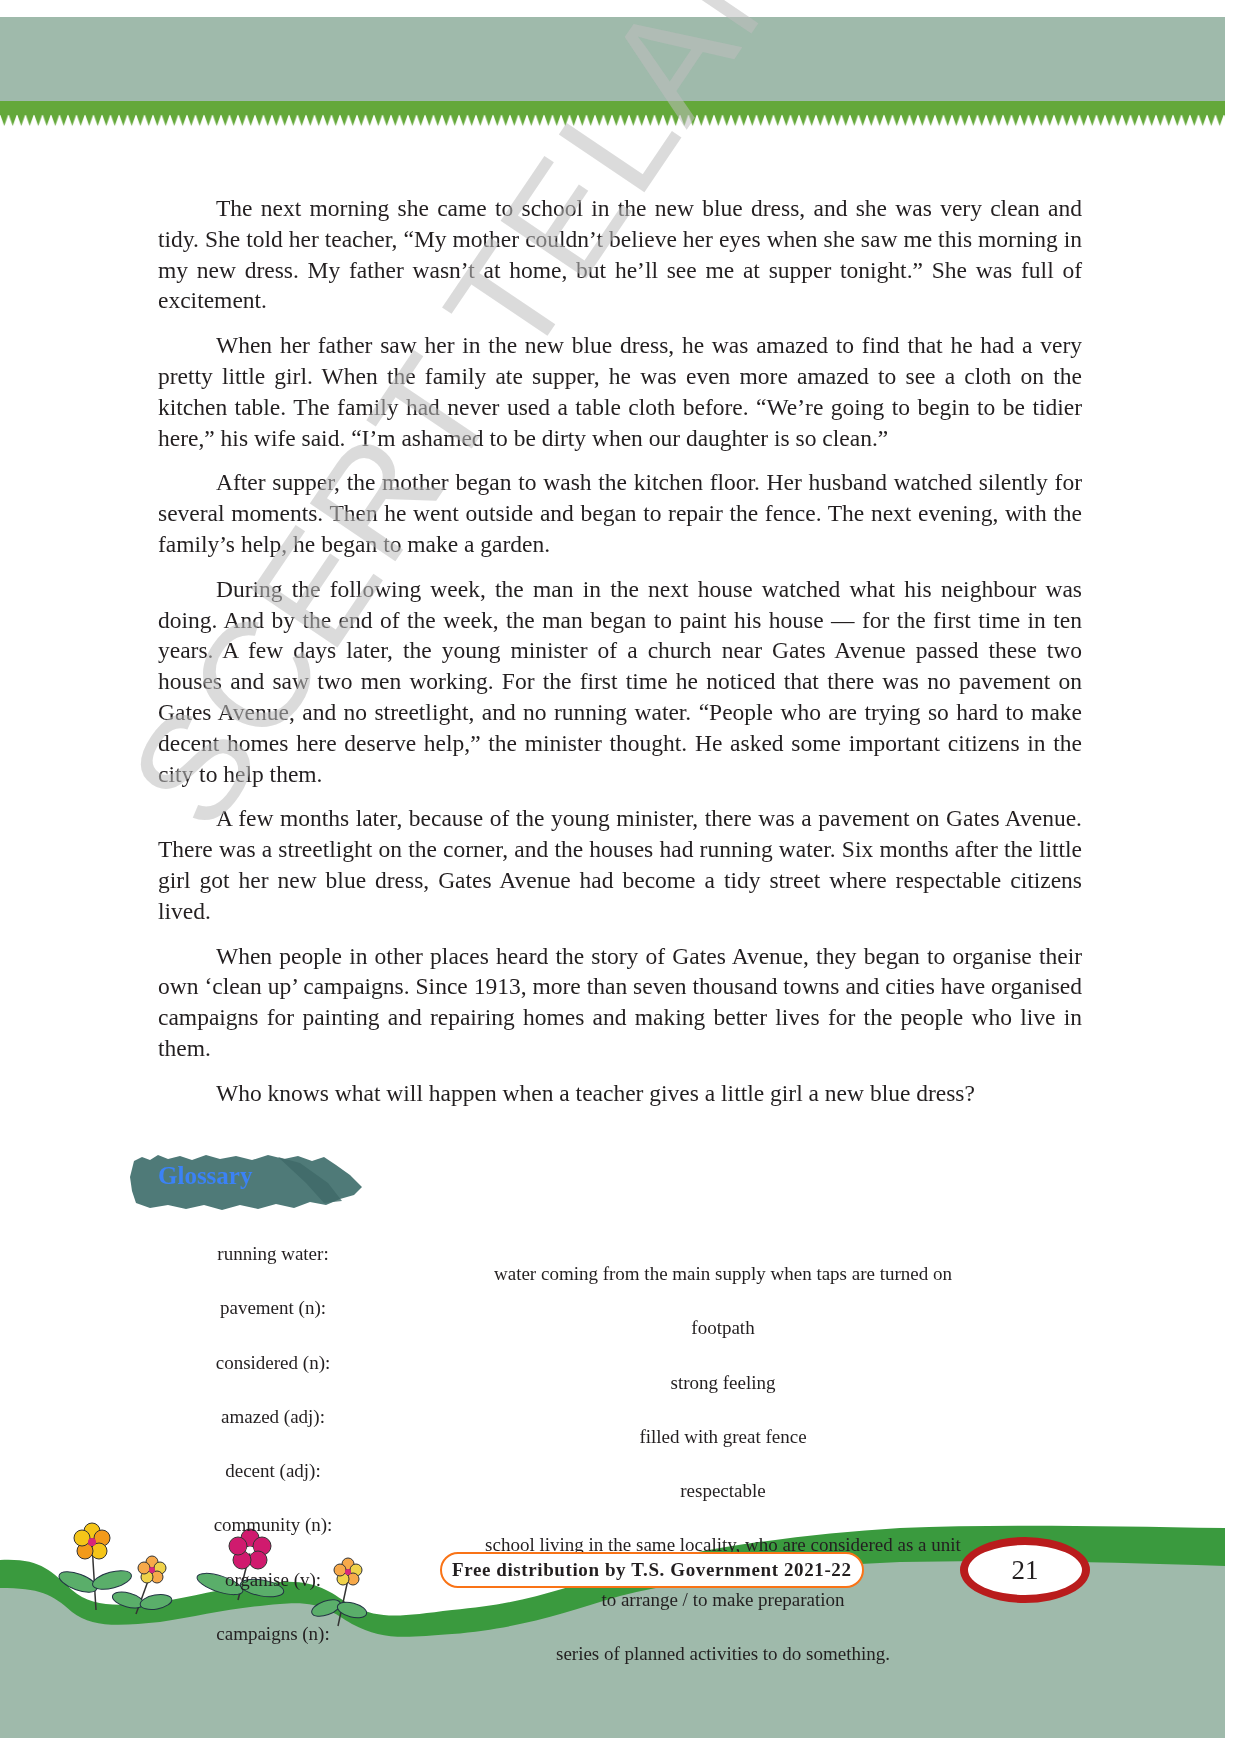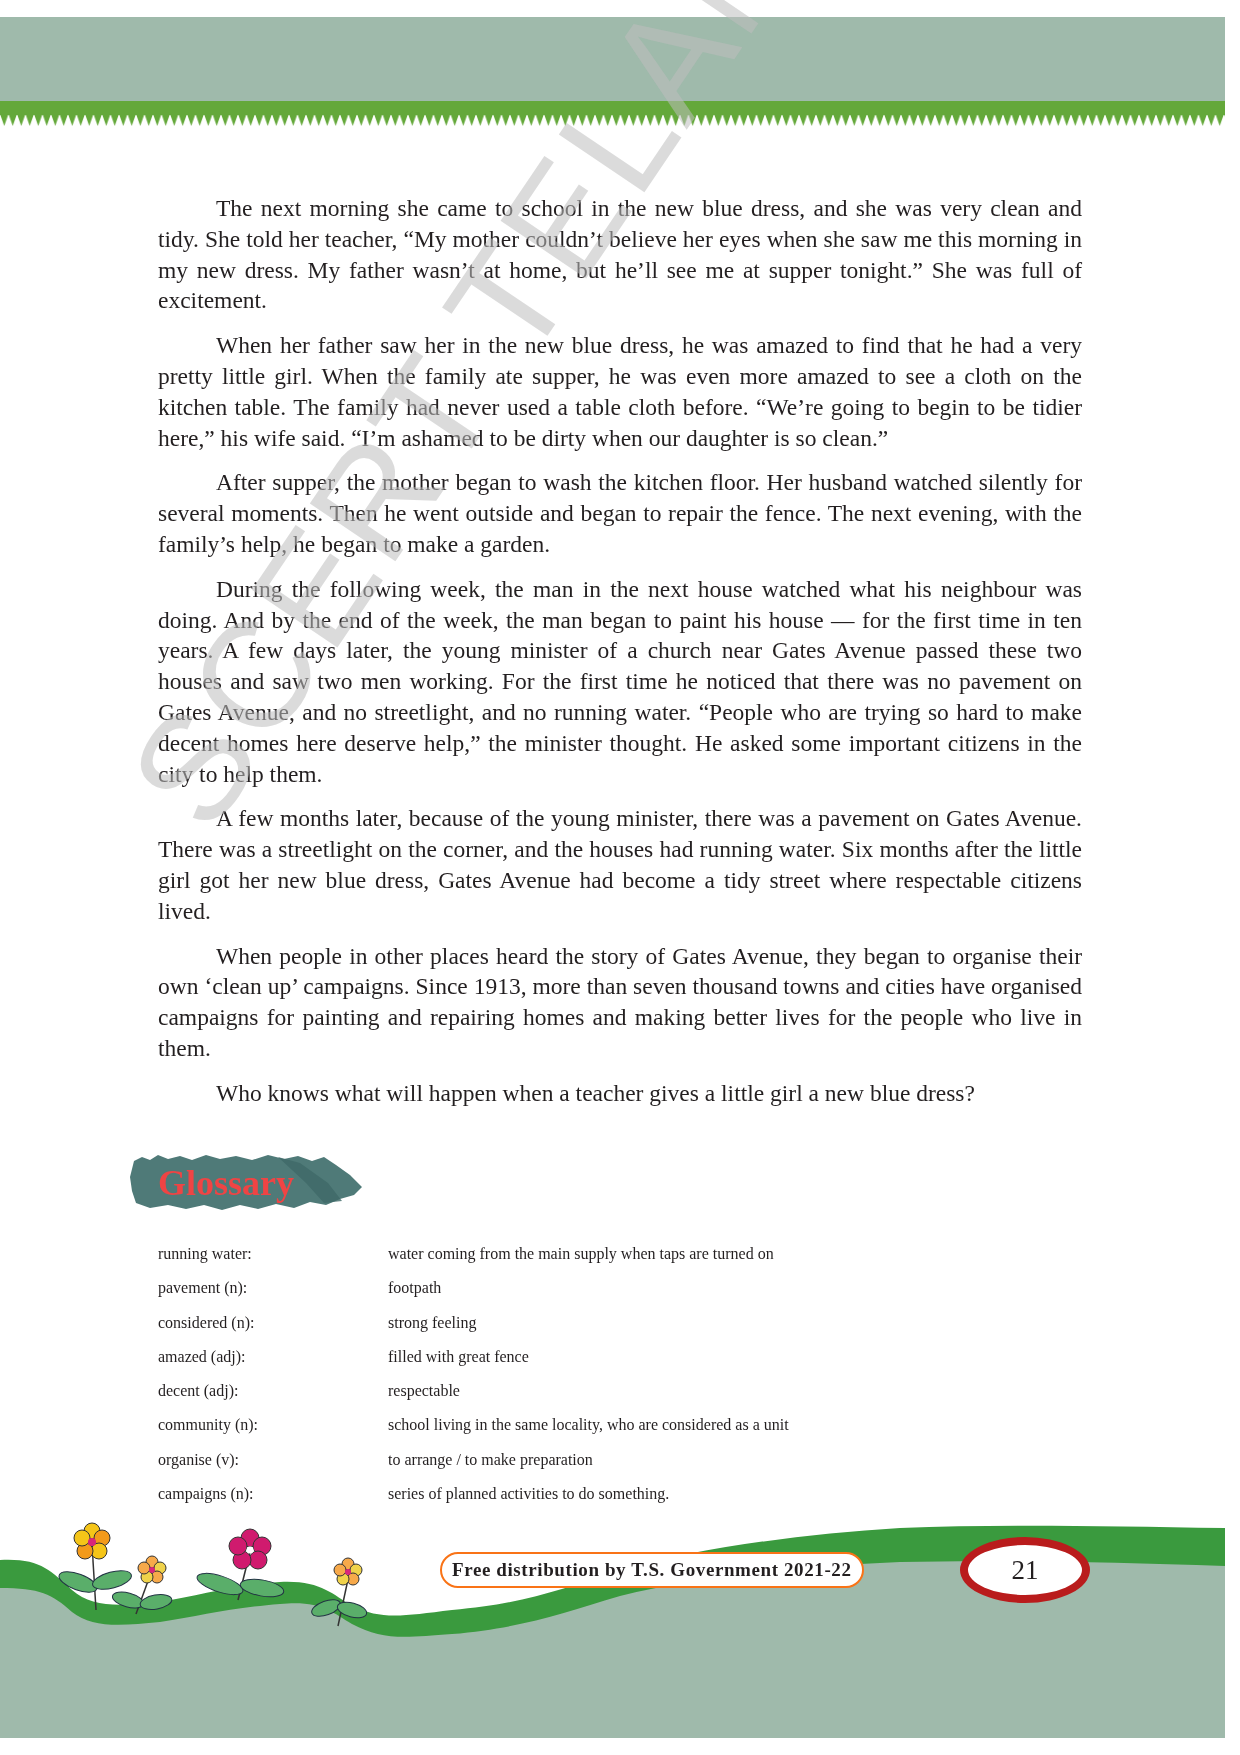--- a/index.html
+++ b/index.html
@@ -9,26 +9,26 @@
   .header-green { position:absolute; left:0; top:101px; width:1225px; height:14px; background:#64a83a; }
   .header-zigzag { position:absolute; left:0; top:114px; width:1225px; height:12px; }
   .watermark { position:absolute; left:95px; top:760px; width:1200px; transform:rotate(-56deg);
                transform-origin:left top; font-family:"Liberation Sans","DejaVu Sans",sans-serif;
                font-size:150px; letter-spacing:4px; color:rgba(190,190,190,0.55); white-space:nowrap;
                pointer-events:none; z-index:5; }
   .content { position:absolute; left:158px; top:193px; width:932px; z-index:2; }
   .para { margin:0 8px 14px 0; font-size:23.5px; line-height:30.8px; text-align:justify; text-indent:58px; }
   .para.q { margin-top:12px; }
   .glossary-banner { position:absolute; left:128px; top:1153px; width:236px; height:58px; z-index:1; }
-  .glossary-title { position:absolute; left:158px; top:1162px; font-weight:bold; font-size:36px;
-                    color:#ef4444; z-index:3; }
+  .glossary-title { position:absolute; left:158px; top:1162px; font-weight:bold; font-size:25px;
+                    color:#3b82f6; z-index:3; }
   .glossary { position:absolute; left:158px; top:1237px; width:900px; z-index:2; }
-  .g-row { display:flex; font-size:16px; line-height:34.3px; }
+  .g-row { display:flex; font-size:19px; line-height:34.3px;text-align:center; }
   .g-term { width:230px; flex:none; }
-  .g-def { flex:1; }
+  .g-def { flex:1;margin-top:20px; }
   .footer-art { position:absolute; left:0; top:1510px; width:1225px; height:228px; z-index:1; }
   .footer-badge { position:absolute; left:440px; top:1552px; height:32px; padding:0 10px; border:2px solid #f97316;
                   border-radius:18px; background:#ffffff; font-weight:bold; font-size:19px; letter-spacing:0.6px;
                   line-height:32px; z-index:3; white-space:nowrap; }
   .page-number { position:absolute; left:960px; top:1537px; width:114px; height:50px; border:8px solid #b91c1c;
                  border-radius:50%; background:#ffffff; font-size:27px; text-align:center; line-height:50px; z-index:3; }
 </style>
 </head>
 <body>
 

